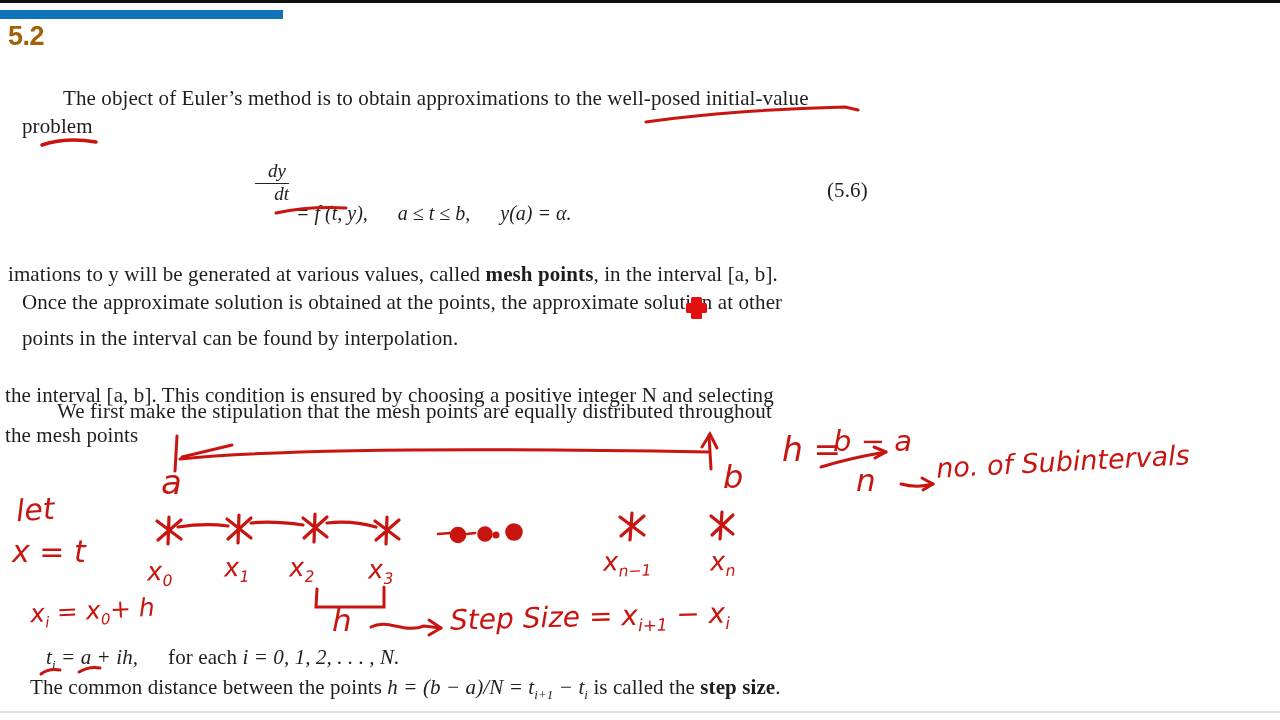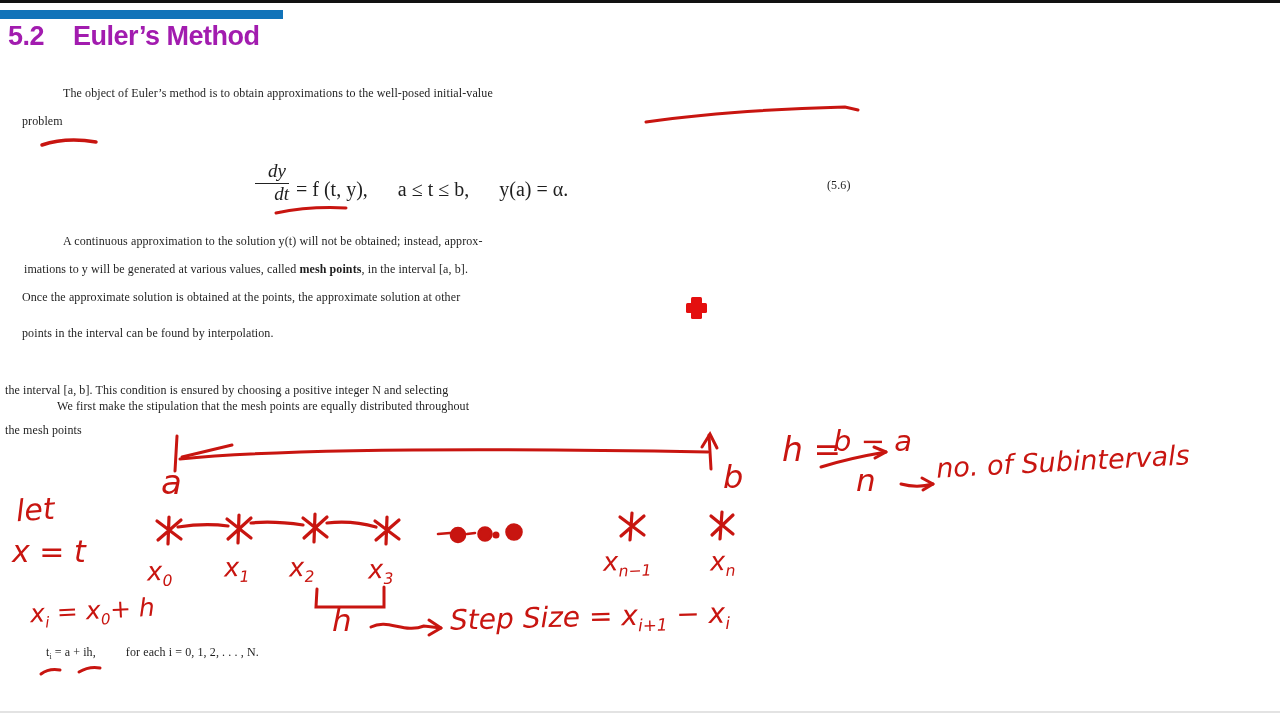--- a/index.html
+++ b/index.html
@@ -6,24 +6,24 @@
   #stage{position:relative;width:1280px;height:720px;background:#ffffff;overflow:hidden;
          font-family:"Liberation Serif","DejaVu Serif",serif;color:#1e1e1e;}
   .abs{position:absolute;white-space:nowrap;}
   
   .topline{position:absolute;left:0;top:0;width:1280px;height:3px;background:#111;}
   .bluebar{position:absolute;left:0;top:10px;width:283px;height:9px;background:#1173b9;}
   .botline{position:absolute;left:0;top:711px;width:1280px;height:2px;background:#e3e3e3;}
   
   .title{position:absolute;left:8px;top:21px;display:flex;gap:29px;
          font-family:"Liberation Sans","DejaVu Sans",sans-serif;font-weight:bold;
-         font-size:27px;color:#a21caf;letter-spacing:-0.5px;}
+         font-size:27px;color:#a16207;letter-spacing:-0.5px;}
   
-  .bodyline{font-size:12px;letter-spacing:0.1px;}
-  .it{}
+  .bodyline{font-size:21px;letter-spacing:0.1px;}
+  .it{font-style:italic;margin-top:24px;}
   .b{font-weight:bold;}
   sub{font-size:0.62em;}
   
   .frac{position:absolute;left:255px;top:161px;width:34px;text-align:right;
         font-style:italic;font-size:19px;line-height:1.1;}
   .frac .num{border-bottom:1.6px solid #222;padding:0 3px 1px 3px;}
   .eqrow{position:absolute;left:296px;top:178px;display:flex;gap:30px;font-size:20px;}
   
   .hw{position:absolute;white-space:nowrap;color:#c81510;
       font-family:"DejaVu Sans","Liberation Sans",sans-serif;font-style:italic;}
@@ -34,48 +34,47 @@
 <body>
 
 <div id="stage">
 
   <div class="topline"></div>
   <div class="bluebar"></div>
   <div class="botline"></div>
 
   <div class="title">
     <span>5.2</span>
-    <span>Euler’s Method</span>
   </div>
 
   <span class="abs bodyline" style="left:63px;top:86px;">The object of Euler’s method is to obtain approximations to the well-posed initial-value</span>
   <span class="abs bodyline" style="left:22px;top:114px;">problem</span>
 
   <div class="frac">
     <div class="num">dy</div>
     <div>dt</div>
   </div>
   <div class="eqrow it">
     <span>= f (t, y),</span>
     <span>a ≤ t ≤ b,</span>
     <span>y(a) = α.</span>
   </div>
   <span class="abs bodyline" style="left:827px;top:178px;">(5.6)</span>
 
-  <span class="abs bodyline" style="left:63px;top:234px;">A continuous approximation to the solution y(t) will not be obtained; instead, approx-</span>
-  <span class="abs bodyline" style="left:24px;top:262px;"><span>imations to y will be generated at various values, called </span><span class="b">mesh points</span><span>, in the interval [a, b].</span></span>
+  <span class="abs bodyline" style="left:8px;top:262px;"><span>imations to y will be generated at various values, called </span><span class="b">mesh points</span><span>, in the interval [a, b].</span></span>
   <span class="abs bodyline" style="left:22px;top:290px;">Once the approximate solution is obtained at the points, the approximate solution at other</span>
   <span class="abs bodyline" style="left:22px;top:326px;">points in the interval can be found by interpolation.</span>
 
   <span class="abs bodyline" style="left:57px;top:355px;margin-top:44px;">We first make the stipulation that the mesh points are equally distributed throughout</span>
   <span class="abs bodyline" style="left:5px;top:383px;">the interval [a, b]. This condition is ensured by choosing a positive integer N and selecting</span>
   <span class="abs bodyline" style="left:5px;top:411px;margin-top:12px;">the mesh points</span>
 
   <span class="abs bodyline" style="left:46px;top:645px;"><span class="it"><span>t</span><sub>i</sub><span> = a + ih,</span></span><span style="display:inline-block;width:30px;"></span><span>for each </span><span class="it">i = 0, 1, 2, . . . , N.</span></span>
 
+  <span class="abs bodyline" style="left:30px;top:675px;"><span>The common distance between the points </span><span class="it"><span>h = (b − a)/N = t</span><sub>i+1</sub><span> − t</span><sub>i</sub></span><span> is called the </span><span class="b">step size</span><span>.</span></span>
 
   <svg class="ink" width="1280" height="720" viewBox="0 0 1280 720" fill="none" stroke="#c81510" stroke-width="3" stroke-linecap="round">
 
     <g>
       <path d="M646,122 C 700,114 770,109 845,107 L858,110"></path>
     </g>
     <g>
       <path d="M42,145 q 24,-8 54,-3" stroke-width="3.5"></path>
     </g>
     <g>

